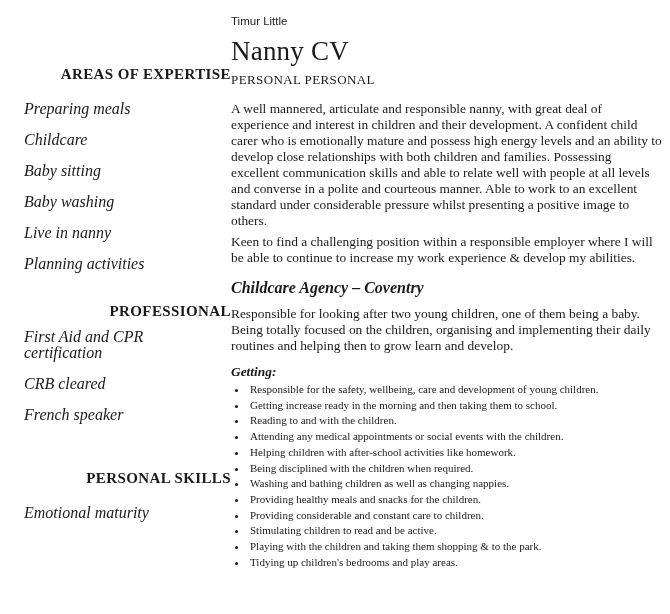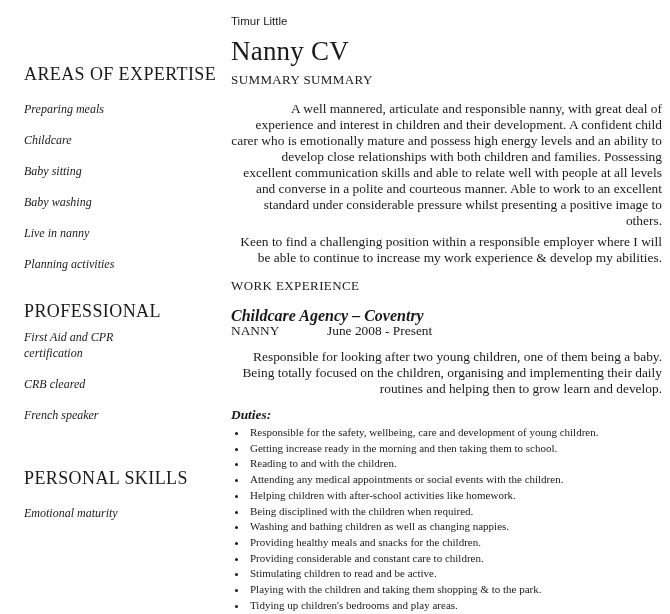--- a/index.html
+++ b/index.html
@@ -16,30 +16,31 @@
     font-family: "Liberation Serif", "DejaVu Serif", serif;
   }
 
   
   .sidebar {
     width: 207px;
     flex-shrink: 0;
     padding-top: 52px;
   }
   .sb-heading {
-    font-size: 18px;
+    font-size: 15px;
     line-height: 16px;
     letter-spacing: 0.4px;
-    font-weight: 400;
+    font-weight: 700;
     margin-bottom: 19px;
     white-space: nowrap;
+    text-align: right;
   }
   .sb-item {
     font-style: italic;
-    font-size: 12px;
+    font-size: 16px;
     line-height: 16px;
     margin-bottom: 15px;
     max-width: 150px;
   }
   .sb-section.s2 { margin-top: 31px; }
   .sb-section.s2 .sb-heading { margin-bottom: 10px; }
   .sb-section.s3 { margin-top: 47px; }
 
   
   .content {
@@ -64,21 +65,21 @@
     line-height: 16px;
     letter-spacing: 0.4px;
     font-weight: 400;
   }
   .sec-heading.summary { margin-top: 6px; }
   .sec-heading.work { margin-top: 12px; }
   .para {
     font-size: 13.4px;
     line-height: 16px;
     margin-top: 13px;
-    text-align: right;
+    text-align: left;
   }
   .para.p2 { margin-top: 5px; }
   .employer {
     font-weight: 700;
     font-style: italic;
     font-size: 16px;
     line-height: 14px;
     margin-top: 15px;
   }
   .role-line {
@@ -131,32 +132,28 @@
     <div class="sb-section s3">
       <div class="sb-heading">PERSONAL SKILLS</div>
       <div class="sb-item">Emotional maturity</div>
     </div>
   </aside>
 
   <main class="content">
     <div class="author-name">Timur Little</div>
     <h1 class="doc-title">Nanny CV</h1>
 
-    <h2 class="sec-heading summary">SUMMARY SUMMARY</h2>
+    <h2 class="sec-heading summary">PERSONAL PERSONAL</h2>
     <p class="para p1">A well mannered, articulate and responsible nanny, with great deal of experience and interest in children and their development. A confident child carer who is emotionally mature and possess high energy levels and an ability to develop close relationships with both children and families. Possessing excellent communication skills and able to relate well with people at all levels and converse in a polite and courteous manner. Able to work to an excellent standard under considerable pressure whilst presenting a positive image to others.</p>
     <p class="para p2">Keen to find a challenging position within a responsible employer where I will be able to continue to increase my work experience &amp; develop my abilities.</p>
 
-    <h2 class="sec-heading work">WORK EXPERIENCE</h2>
     <div class="employer">Childcare Agency – Coventry</div>
-    <div class="role-line">
-      <span class="role">NANNY</span><span class="dates">June 2008 - Present</span>
-    </div>
     <p class="para desc">Responsible for looking after two young children, one of them being a baby. Being totally focused on the children, organising and implementing their daily routines and helping then to grow learn and develop.</p>
 
-    <div class="duties-label">Duties:</div>
+    <div class="duties-label">Getting:</div>
     <ul class="duties">
       <li>Responsible for the safety, wellbeing, care and development of young children.</li>
       <li>Getting increase ready in the morning and then taking them to school.</li>
       <li>Reading to and with the children.</li>
       <li>Attending any medical appointments or social events with the children.</li>
       <li>Helping children with after-school activities like homework.</li>
       <li>Being disciplined with the children when required.</li>
       <li>Washing and bathing children as well as changing nappies.</li>
       <li>Providing healthy meals and snacks for the children.</li>
       <li>Providing considerable and constant care to children.</li>

